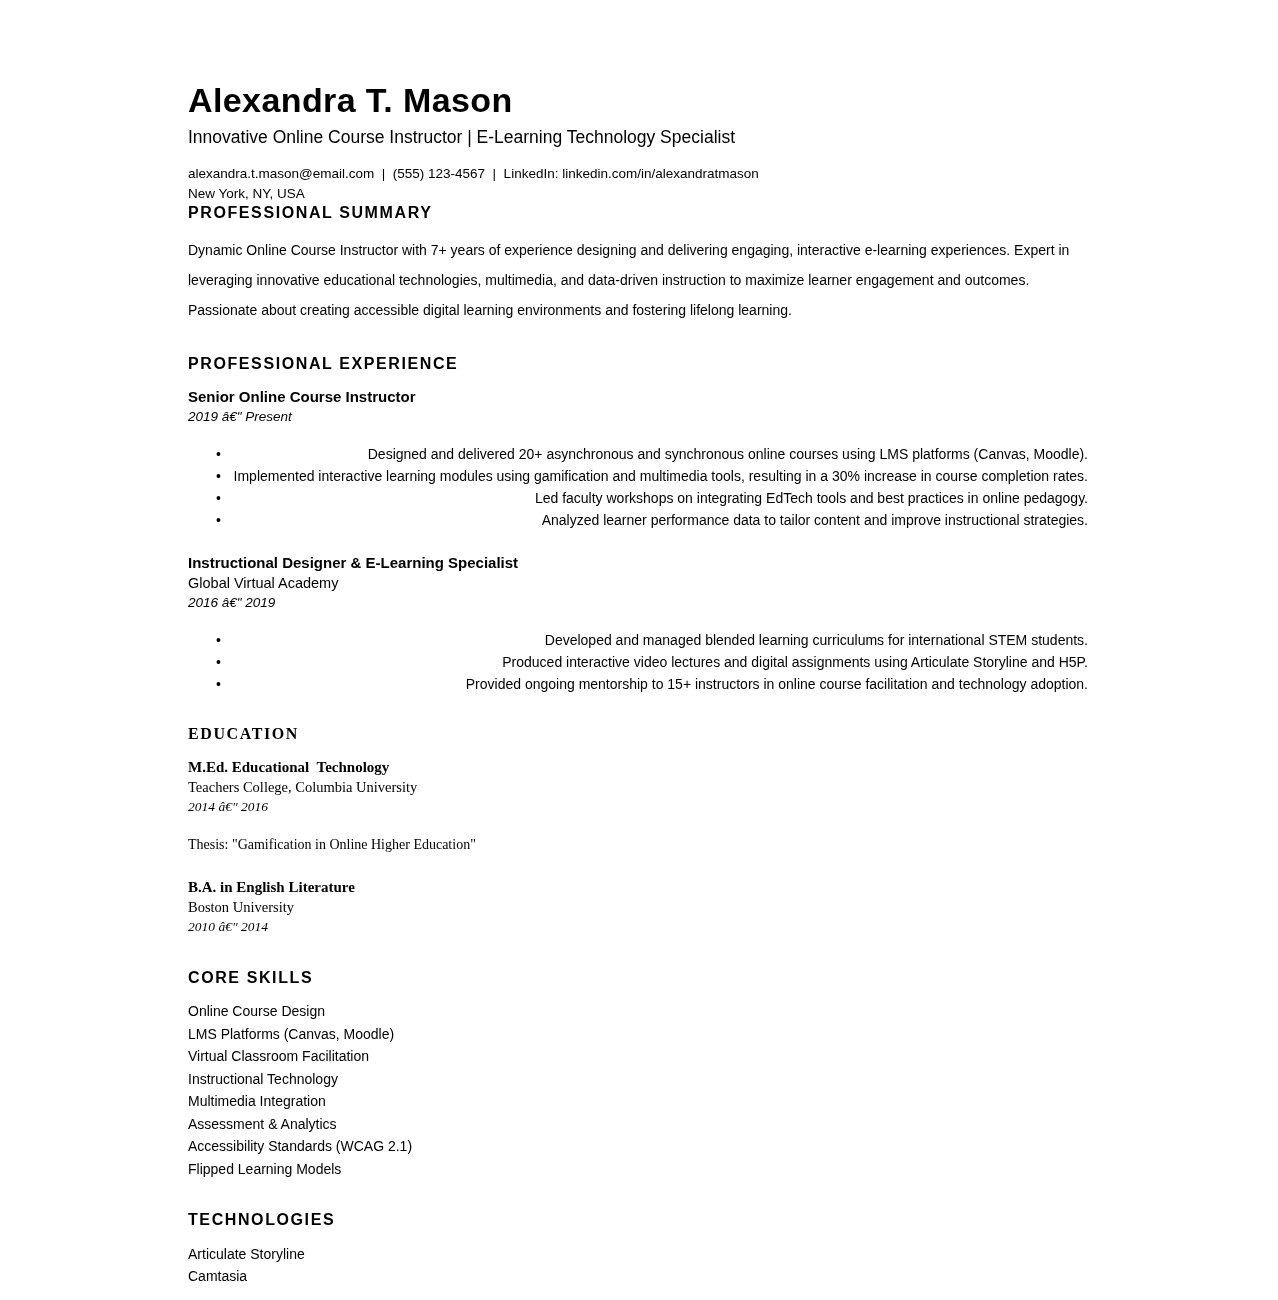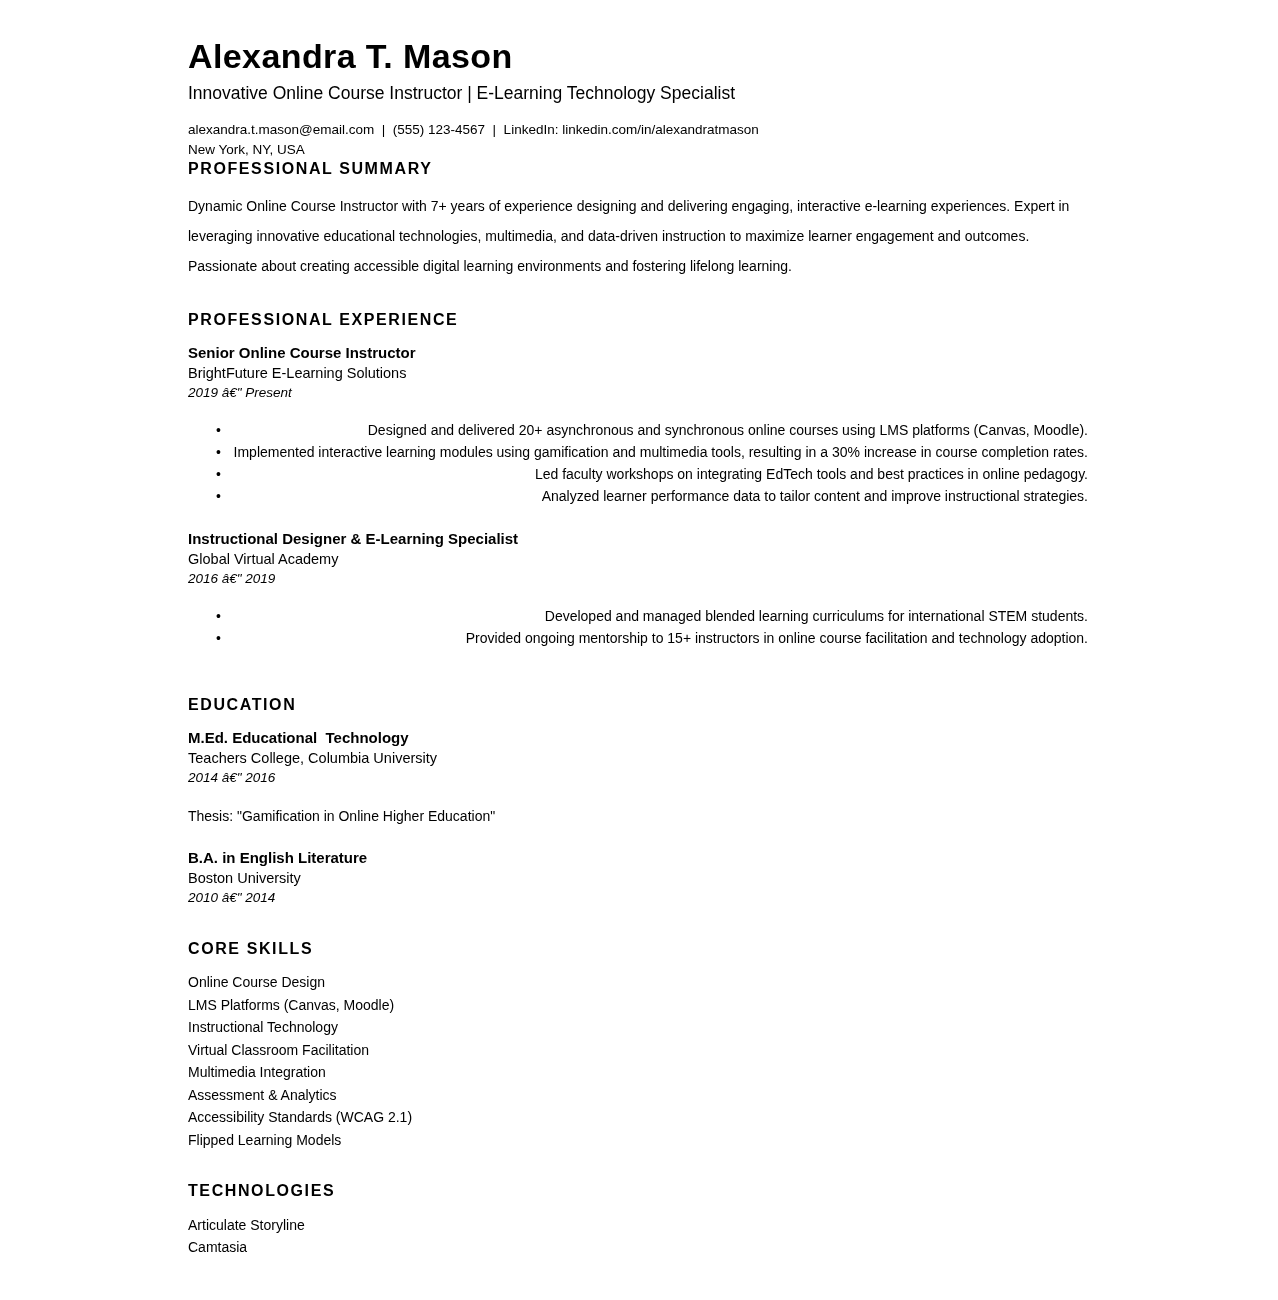--- a/index.html
+++ b/index.html
@@ -14,21 +14,21 @@
     font-family: "Liberation Sans", sans-serif;
     color: #000000;
     -webkit-font-smoothing: antialiased;
   }
   .page {
     position: relative;
     width: 1278px;
     height: 1300px;
     background: #ffffff;
     box-sizing: border-box;
-    padding: 38px 0 0 188px;
+    padding: 82px 0 0 188px;
   }
   .content {
     width: 900px;
   }
 
   
   .name {
     font-size: 34px;
     font-weight: bold;
     letter-spacing: 0.4px;
@@ -132,21 +132,21 @@
     vertical-align: top;
     width: 457px;
   }
   .two-col .col .item {
     font-size: 14px;
     line-height: 22.5px;
     white-space: pre;
   }
 
   .sec-experience { margin-top: 30px; }
-  .sec-education  { margin-top: 47px; }
+  .sec-education  { margin-top: 30px; font-family: Liberation Serif, serif; }
   .sec-skills     { margin-top: 32px; }
   .sec-tech       { margin-top: 31px; }
 </style>
 </head>
 <body>
 
 <div class="page">
   <div class="content">
 
     <div>
@@ -159,36 +159,36 @@
     <div class="section">
       <h2 class="section-heading">PROFESSIONAL SUMMARY</h2>
       <p class="summary">Dynamic Online Course Instructor with 7+ years of experience designing and delivering engaging, interactive e-learning experiences. Expert in leveraging innovative educational technologies, multimedia, and data-driven instruction to maximize learner engagement and outcomes. Passionate about creating accessible digital learning environments and fostering lifelong learning.</p>
     </div>
 
     <div class="section sec-experience">
       <h2 class="section-heading">PROFESSIONAL EXPERIENCE</h2>
 
       <div class="entry">
         <div class="entry-title">Senior Online Course Instructor</div>
-        <div class="entry-org">BrightFuture E-Learning Solutions</div>
         <div class="entry-dates">2019 â€" Present</div>
         <ul class="bullets">
           <li>Designed and delivered 20+ asynchronous and synchronous online courses using LMS platforms (Canvas, Moodle).</li>
           <li>Implemented interactive learning modules using gamification and multimedia tools, resulting in a 30% increase in course completion rates.</li>
           <li>Led faculty workshops on integrating EdTech tools and best practices in online pedagogy.</li>
           <li>Analyzed learner performance data to tailor content and improve instructional strategies.</li>
         </ul>
       </div>
 
       <div class="entry">
         <div class="entry-title">Instructional Designer &amp; E-Learning Specialist</div>
         <div class="entry-org">Global Virtual Academy</div>
         <div class="entry-dates">2016 â€" 2019</div>
         <ul class="bullets">
           <li>Developed and managed blended learning curriculums for international STEM students.</li>
+          <li>Produced interactive video lectures and digital assignments using Articulate Storyline and H5P.</li>
           <li>Provided ongoing mentorship to 15+ instructors in online course facilitation and technology adoption.</li>
         </ul>
       </div>
     </div>
 
     <div class="section sec-education">
       <h2 class="section-heading">EDUCATION</h2>
 
       <div class="entry">
         <div class="entry-title">M.Ed. Educational  Technology</div>
@@ -203,22 +203,22 @@
         <div class="entry-dates">2010 â€" 2014</div>
       </div>
     </div>
 
     <div class="section sec-skills">
       <h2 class="section-heading">CORE SKILLS</h2>
       <div class="two-col">
         <div class="col">
           <div class="item">Online Course Design</div>
           <div class="item">LMS Platforms (Canvas, Moodle)</div>
+          <div class="item">Virtual Classroom Facilitation</div>
           <div class="item">Instructional Technology</div>
-          <div class="item">Virtual Classroom Facilitation</div>
         </div><div class="col">
           <div class="item">Multimedia Integration</div>
           <div class="item">Assessment &amp; Analytics</div>
           <div class="item">Accessibility Standards (WCAG 2.1)</div>
           <div class="item">Flipped Learning Models</div>
         </div>
       </div>
     </div>
 
     <div class="section sec-tech">

